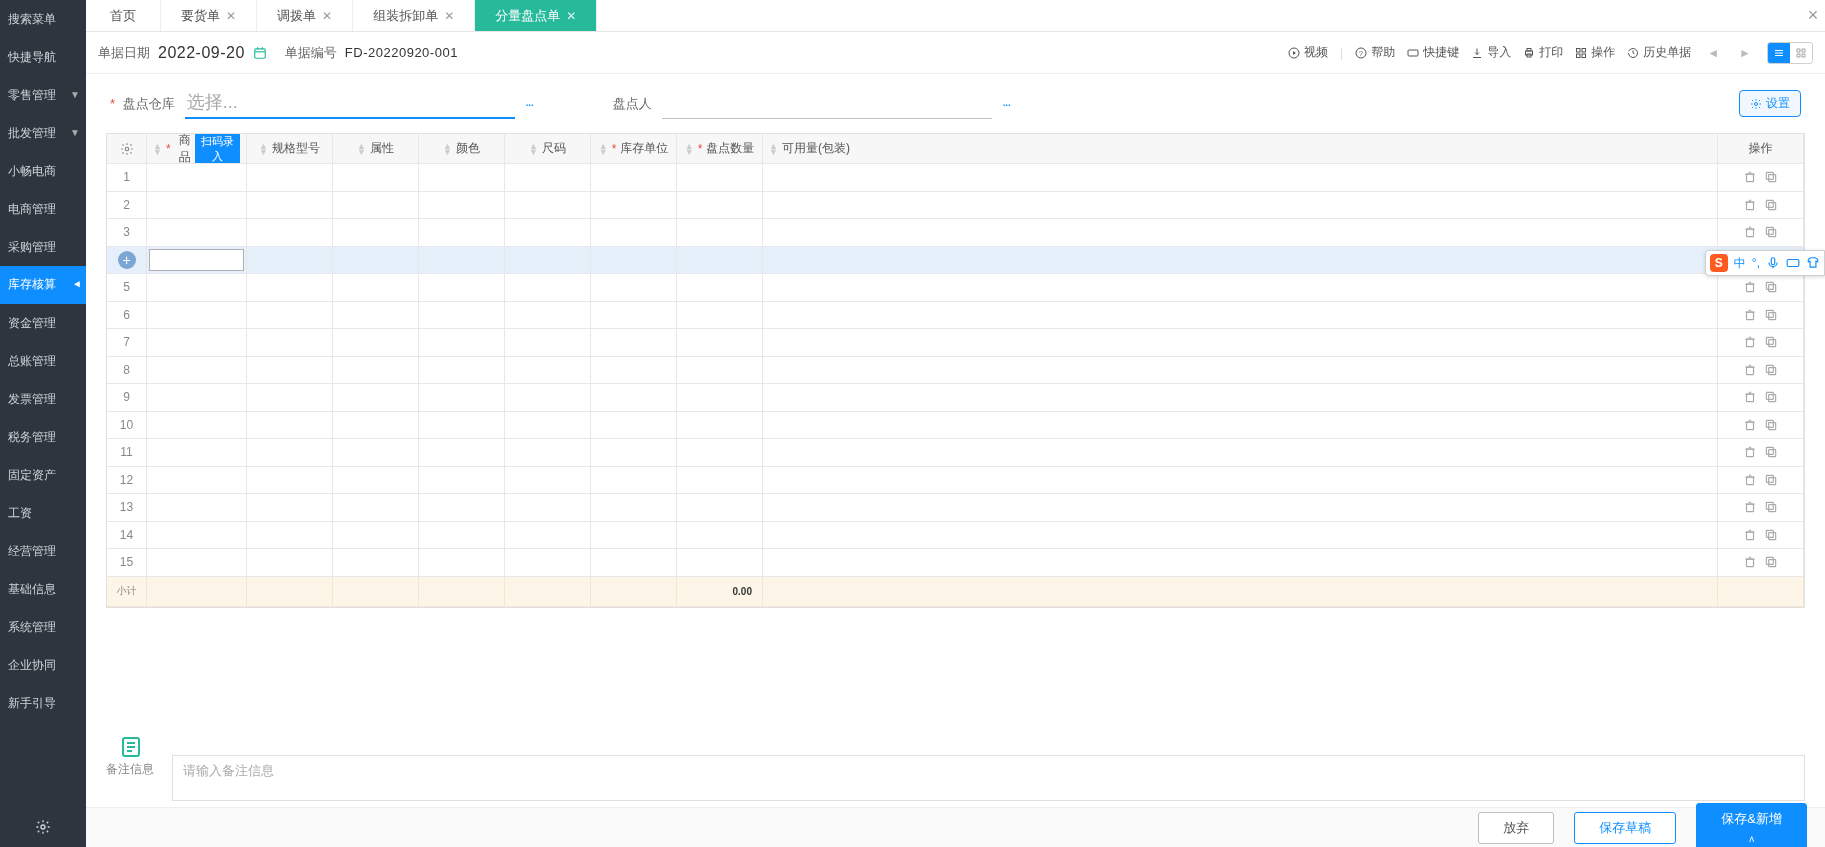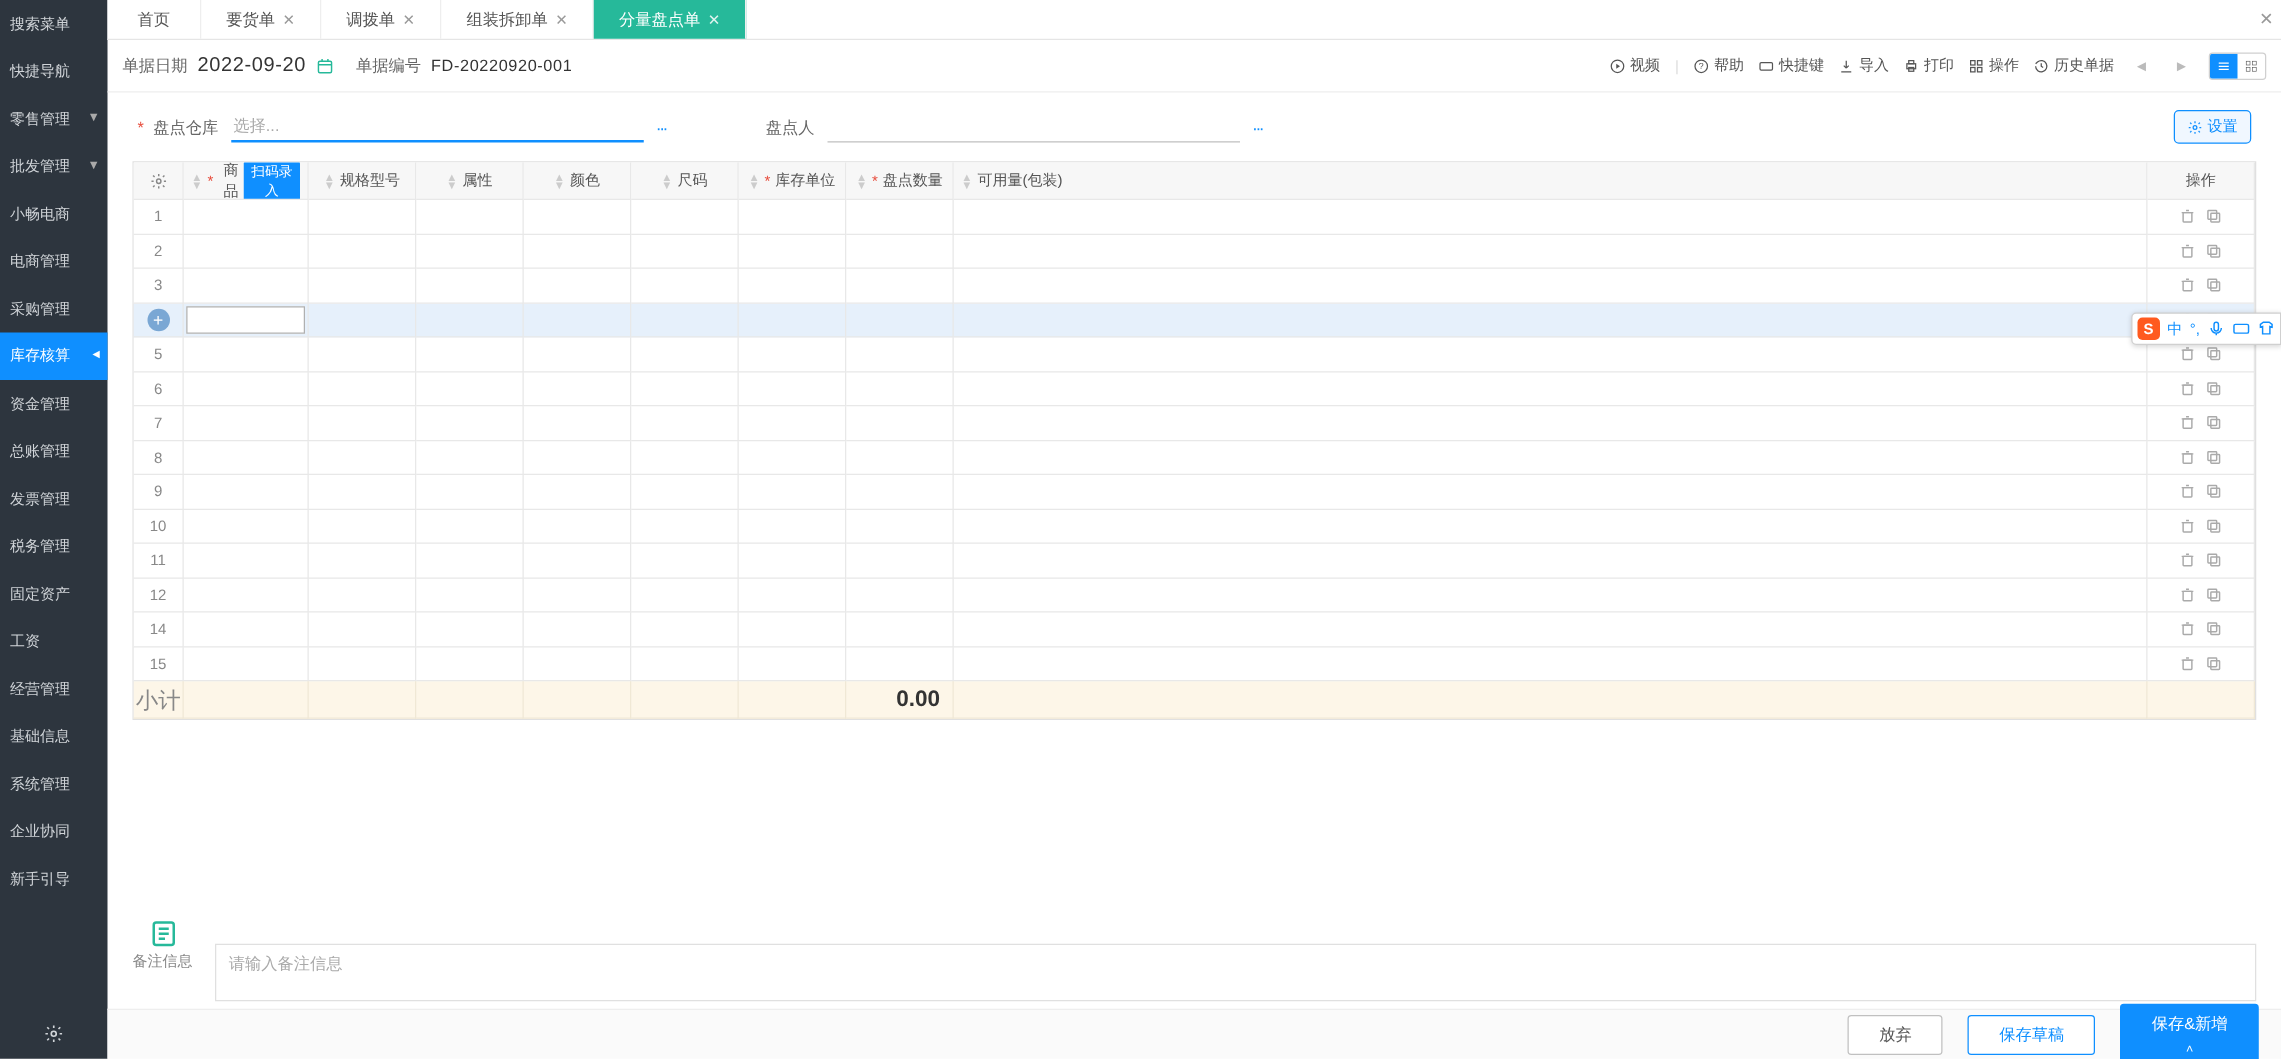--- a/index.html
+++ b/index.html
@@ -36,21 +36,21 @@
 .topbar .actions .sep { color: #ddd; }
 .view-toggle { display: inline-flex; border: 1px solid #d0d0d0; border-radius: 3px; overflow: hidden; }
 .view-toggle span { width: 22px; height: 20px; display: inline-flex; align-items: center; justify-content: center; cursor: pointer; }
 .view-toggle span.on { background: #0f8fff; color: #fff; }
 .nav-arrow { color: #bbb; cursor: pointer; padding: 0 4px; }
 
 
 .filters { padding: 14px 24px 10px; display: flex; align-items: center; gap: 10px; }
 .req-star { color: #e74c3c; margin-right: 4px; }
 .f-label { color: #666; font-size: 13px; }
-.f-input { border: none; border-bottom: 1px solid #c0c0c0; width: 330px; padding: 4px 2px; font-size: 13px; color: #1d4ed8; background: transparent; }
+.f-input { border: none; border-bottom: 1px solid #c0c0c0; width: 330px; padding: 4px 2px; font-size: 18px; color: #1d4ed8; background: transparent; }
 .f-input::placeholder { color: #aaa; }
 .f-input.focus { border-bottom: 2px solid #0f8fff; }
 .f-more { color: #0f8fff; cursor: pointer; letter-spacing: -2px; font-size: 14px; }
 .filters .spacer { flex: 1; }
 .settings-btn { border: 1px solid #0f8fff; color: #0f8fff; border-radius: 4px; padding: 4px 10px; font-size: 12px; background: #f0f7ff; cursor: pointer; display: inline-flex; align-items: center; gap: 4px; }
 
 
 .grid-wrap { flex: 1; padding: 4px 20px 0; overflow: hidden; display: flex; flex-direction: column; }
 .grid { border: 1px solid #e0e0e0; }
 .grid-head, .grid-row { display: flex; }
@@ -67,21 +67,21 @@
 .c-unit { width: 86px; }
 .c-qty { width: 86px; justify-content: flex-end; padding-right: 10px; }
 .c-avail { flex: 1; }
 .c-ops { width: 86px; justify-content: center; }
 .grid-row { height: 27.5px; font-size: 12px; background: #fff; }
 .grid-row.editing { background: #e6f0fb; }
 .grid-row.editing .c-idx { position: relative; }
 .add-btn { width: 18px; height: 18px; border-radius: 50%; background: #7aa7d4; color: #fff; display: inline-flex; align-items: center; justify-content: center; font-size: 14px; cursor: pointer; }
 .grid-row.editing .c-prod { padding: 2px; }
 .inline-input { width: 100%; height: 22px; border: 1px solid #b0b0b0; background: #fff; padding: 0 4px; font-size: 12px; }
-.grid-subtotal { display: flex; background: #fdf6e8; height: 30px; font-size: 18px; }
+.grid-subtotal { display: flex; background: #fdf6e8; height: 30px; font-size: 10px; }
 .grid-subtotal .cell { border-right: 1px solid #f0e8d5; border-bottom: 1px solid #f0e8d5; display: flex; align-items: center; }
 .op-icon { width: 14px; height: 14px; color: #aaa; cursor: pointer; }
 svg.icon { display: inline-block; }
 .scan-badge { background: #0f8fff; color: #fff; font-size: 11px; padding: 1px 4px; border-radius: 2px; }
 
 
 .memo { display: flex; align-items: stretch; padding: 10px 20px 6px; gap: 16px; }
 .memo-label { width: 50px; text-align: left; color: #888; font-size: 12px; }
 .memo-label svg { width: 24px; height: 24px; color: #26b99a; display: block; margin: 0 auto 2px; }
 .memo-input { flex: 1; border: 1px solid #e0e0e0; padding: 6px 10px; font-size: 13px; height: 46px; resize: none; margin-top: 20px; }
@@ -559,20 +559,39 @@
             <div class="cell c-ops"><svg class="op-icon" viewBox="0 0 24 24">
                 <rect x="6" y="7" width="12" height="13" rx="1" stroke="currentColor" fill="none" stroke-width="2"></rect>
                 <line x1="4" y1="7" x2="20" y2="7" stroke="currentColor" stroke-width="2"></line>
                 <line x1="10" y1="4" x2="14" y2="4" stroke="currentColor" stroke-width="2"></line>
               </svg>&nbsp;&nbsp;<svg class="op-icon" viewBox="0 0 24 24">
                 <rect x="8" y="8" width="12" height="12" rx="1" stroke="currentColor" fill="none" stroke-width="2"></rect>
                 <rect x="4" y="4" width="12" height="12" rx="1" stroke="currentColor" fill="none" stroke-width="2"></rect>
               </svg></div>
           </div>
           <div class="grid-row">
+            <div class="cell c-idx">13</div>
+            <div class="cell c-prod"></div>
+            <div class="cell c-spec"></div>
+            <div class="cell c-attr"></div>
+            <div class="cell c-color"></div>
+            <div class="cell c-size"></div>
+            <div class="cell c-unit"></div>
+            <div class="cell c-qty"></div>
+            <div class="cell c-avail"></div>
+            <div class="cell c-ops"><svg class="op-icon" viewBox="0 0 24 24">
+                <rect x="6" y="7" width="12" height="13" rx="1" stroke="currentColor" fill="none" stroke-width="2"></rect>
+                <line x1="4" y1="7" x2="20" y2="7" stroke="currentColor" stroke-width="2"></line>
+                <line x1="10" y1="4" x2="14" y2="4" stroke="currentColor" stroke-width="2"></line>
+              </svg>&nbsp;&nbsp;<svg class="op-icon" viewBox="0 0 24 24">
+                <rect x="8" y="8" width="12" height="12" rx="1" stroke="currentColor" fill="none" stroke-width="2"></rect>
+                <rect x="4" y="4" width="12" height="12" rx="1" stroke="currentColor" fill="none" stroke-width="2"></rect>
+              </svg></div>
+          </div>
+          <div class="grid-row">
             <div class="cell c-idx">14</div>
             <div class="cell c-prod"></div>
             <div class="cell c-spec"></div>
             <div class="cell c-attr"></div>
             <div class="cell c-color"></div>
             <div class="cell c-size"></div>
             <div class="cell c-unit"></div>
             <div class="cell c-qty"></div>
             <div class="cell c-avail"></div>
             <div class="cell c-ops"><svg class="op-icon" viewBox="0 0 24 24">

